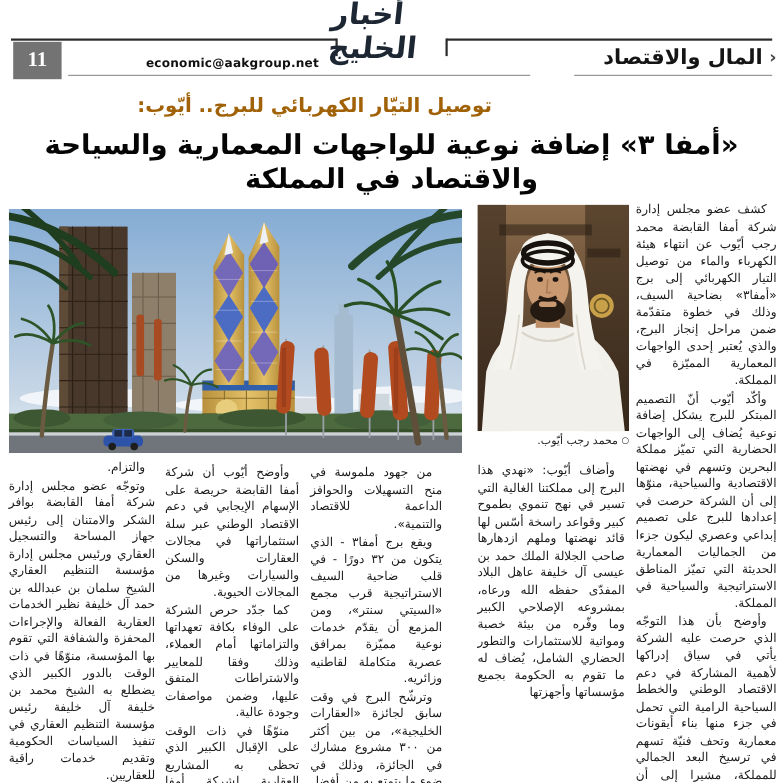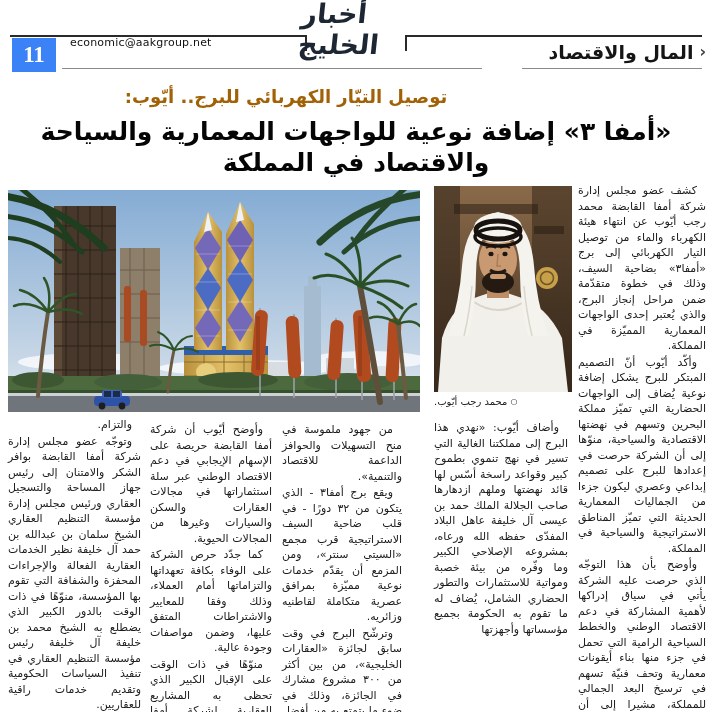--- a/index.html
+++ b/index.html
@@ -1,43 +1,43 @@
 <!DOCTYPE html>
 <html lang="ar"><head>
 <meta charset="utf-8">
 <style>
   html,body{margin:0;padding:0;background:#ffffff;}
   .page{position:relative;width:712px;height:712px;background:#fff;overflow:hidden;
         font-family:"DejaVu Sans","Liberation Sans",sans-serif;color:#1a1a1a;}
   
   .rule{position:absolute;background:#2a2a2a;}
-  .pageno-box{position:absolute;left:12px;top:38px;width:44px;height:34px;background:#3b82f6;
+  .pageno-box{position:absolute;left:12px;top:38px;width:44px;height:34px;background:#737373;
               color:#fff;display:flex;align-items:center;justify-content:center;
-              font-family:"Liberation Serif","DejaVu Serif",serif;font-size:23px;font-weight:bold;}
-  .email{position:absolute;left:70px;top:36px;width:220px;text-align:left;
-         font-size:11px;font-weight:normal;color:#111;letter-spacing:.2px;}
+              font-family:"Liberation Serif","DejaVu Serif",serif;font-size:19px;font-weight:bold;}
+  .email{position:absolute;left:70px;top:51px;width:220px;text-align:right;
+         font-size:11px;font-weight:bold;color:#111;letter-spacing:.2px;}
   .logo{position:absolute;left:300px;top:6px;width:112px;height:46px;display:flex;
         align-items:center;justify-content:center;font-size:27px;font-weight:900;
         color:#1d2733;transform:skewX(-6deg);}
   .issue-line{position:absolute;left:250px;top:52px;width:270px;text-align:center;
               font-size:7.5px;color:#333;direction:rtl;}
   .section-title{position:absolute;left:520px;top:38px;width:186px;height:28px;direction:rtl;
                  display:flex;align-items:center;gap:6px;font-size:19px;font-weight:bold;color:#151515;}
   .section-title .chev{font-size:16px;color:#444;transform:translateY(-1px);}
   
   .kicker{position:absolute;left:0;top:86px;width:572px;text-align:center;direction:rtl;
           font-size:18px;font-weight:900;color:#a16207;}
   .main-head{position:absolute;left:4px;top:116px;width:704px;text-align:center;direction:rtl;
              font-size:25px;font-weight:700;color:#050505;line-height:1.25;}
   
   .tower-photo{position:absolute;left:8px;top:190px;width:412px;height:222px;overflow:hidden;
                box-shadow:0 0 0 1px #d8d8d8 inset;}
   .portrait{position:absolute;left:434px;top:186px;width:138px;height:206px;overflow:hidden;
             box-shadow:0 0 0 1px #d8d8d8 inset;}
-  .caption{position:absolute;left:434px;top:396px;width:138px;direction:rtl;text-align:left;
+  .caption{position:absolute;left:434px;top:396px;width:138px;direction:rtl;text-align:right;
            font-size:10px;color:#222;}
   .caption .mark{font-size:8px;vertical-align:1px;}
   
   .col{position:absolute;direction:rtl;text-align:justify;font-size:11px;line-height:15.5px;
        color:#1b1b1b;}
   .col p{margin:0 0 1px 0;text-indent:9px;}
   .col-1{left:578px;top:183px;width:128px;height:526px;}
   .col-2{left:434px;top:420px;width:134px;height:290px;}
   .col-3{left:282px;top:422px;width:120px;height:288px;}
   .col-4{left:150px;top:422px;width:122px;height:288px;}

